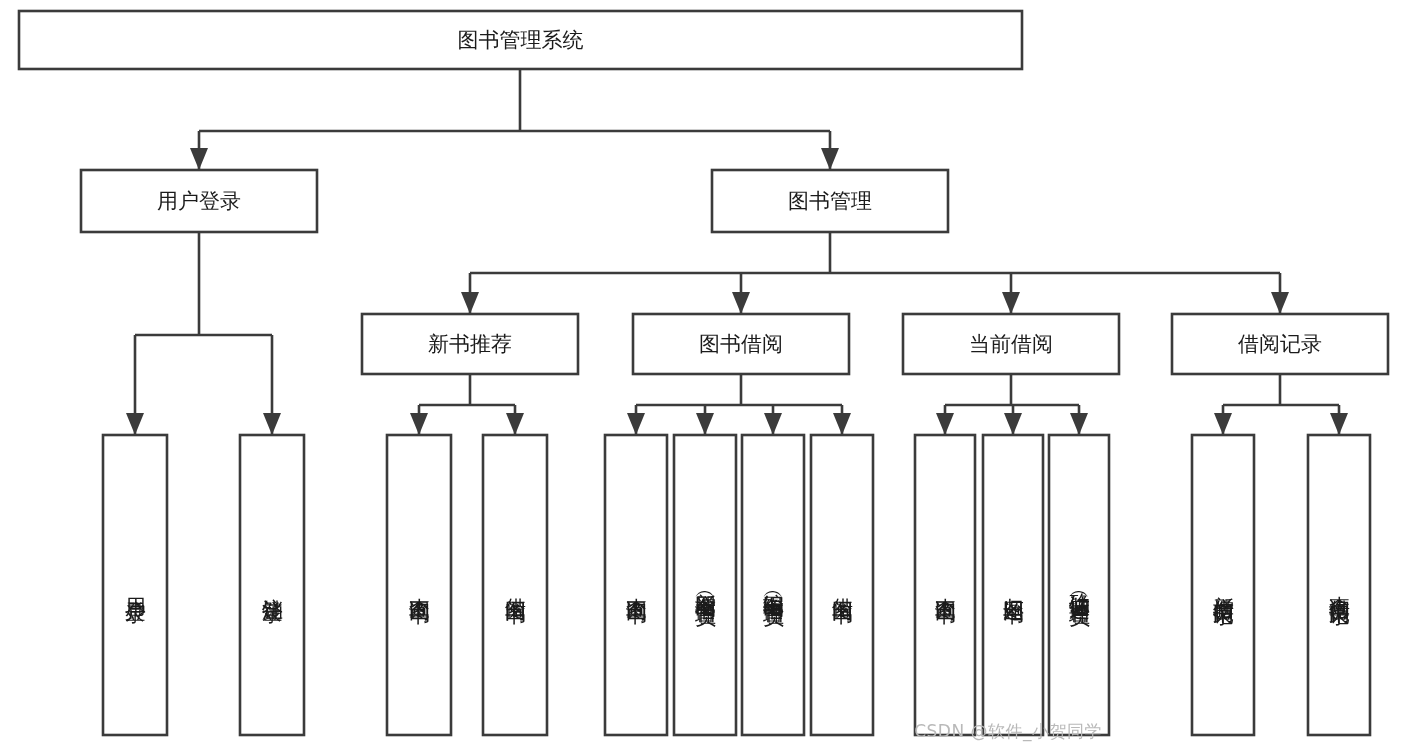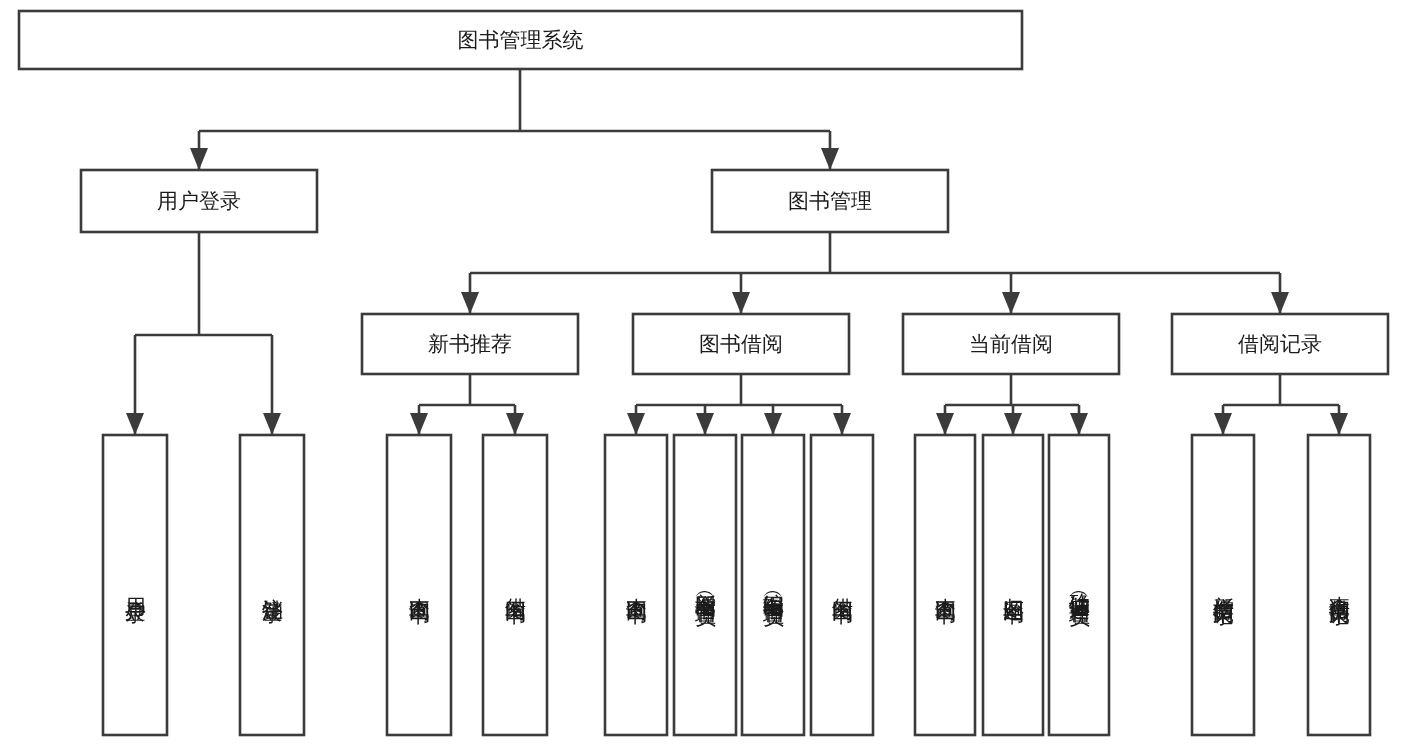--- a/index.html
+++ b/index.html
@@ -203,14 +203,15 @@
         <span class="leaf-label">确认归还（管理员）</span>
       </div>
       <div class="leaf-label-wrap" style="left: 1192px; top: 435px; width: 62px; height: 300px;">
         <span class="leaf-label">新增借阅记录</span>
       </div>
       <div class="leaf-label-wrap" style="left: 1308px; top: 435px; width: 62px; height: 300px;">
         <span class="leaf-label">查询借阅记录</span>
       </div>
     </div>
 
+  <div class="watermark">CSDN @软件_小贺同学</div>
 
 </div>
 
 </body></html>

